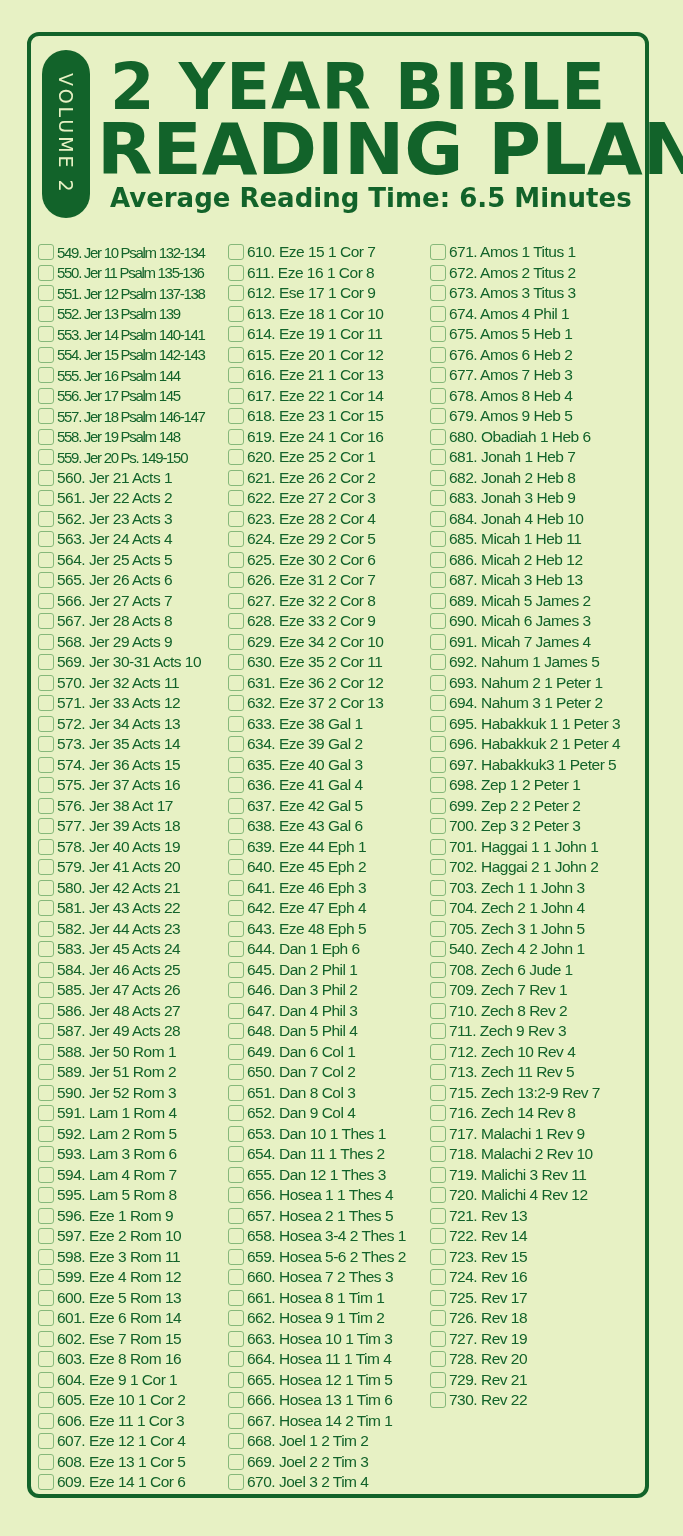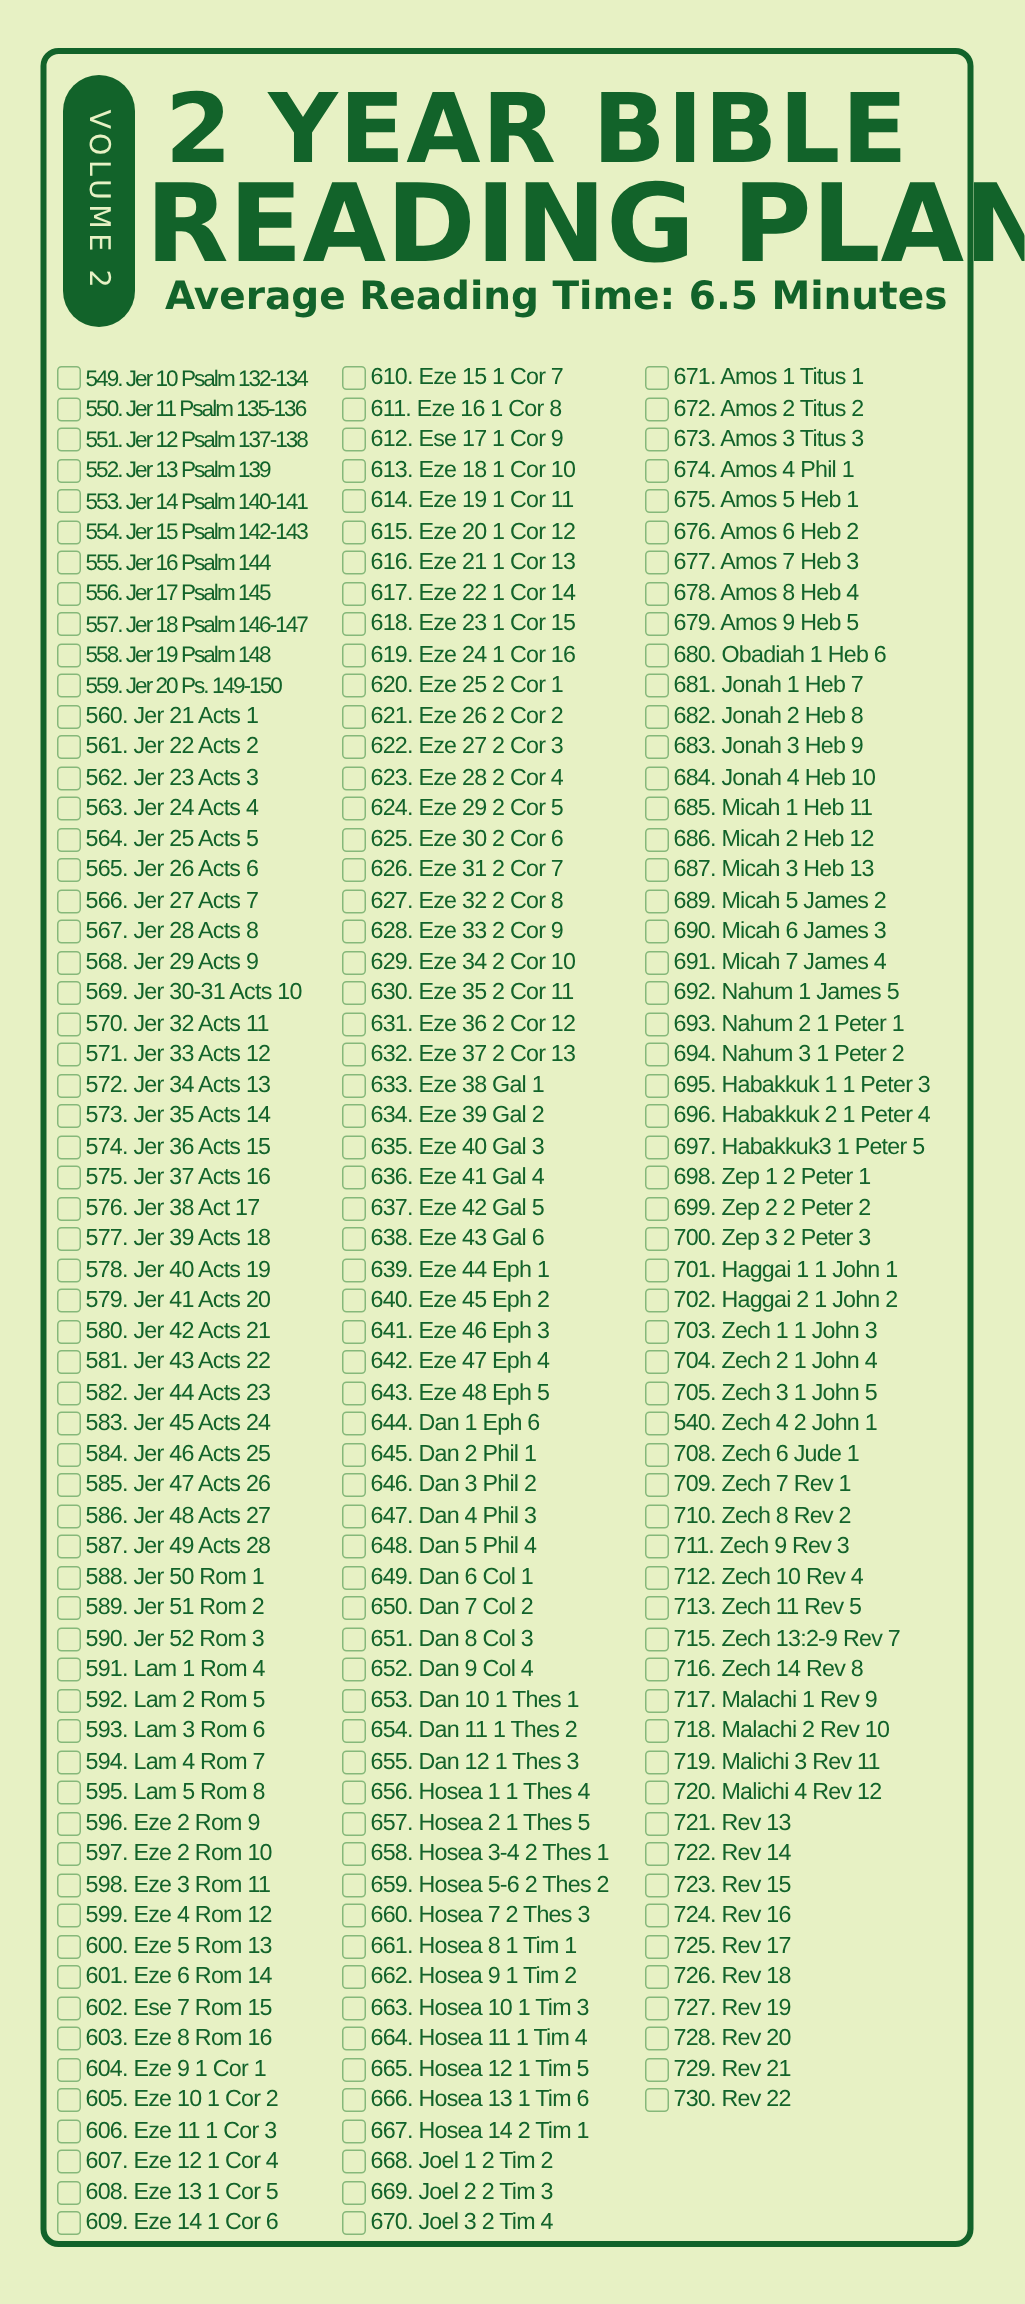--- a/index.html
+++ b/index.html
@@ -237,21 +237,21 @@
     <div class="row">
       <div class="box"></div>
       <span class="txt">594. Lam 4  Rom 7</span>
     </div>
     <div class="row">
       <div class="box"></div>
       <span class="txt">595. Lam 5  Rom 8</span>
     </div>
     <div class="row">
       <div class="box"></div>
-      <span class="txt">596. Eze 2  Rom 9</span>
+      <span class="txt">596. Eze 1  Rom 9</span>
     </div>
     <div class="row">
       <div class="box"></div>
       <span class="txt">597. Eze 2  Rom 10</span>
     </div>
     <div class="row">
       <div class="box"></div>
       <span class="txt">598. Eze 3  Rom 11</span>
     </div>
     <div class="row">

